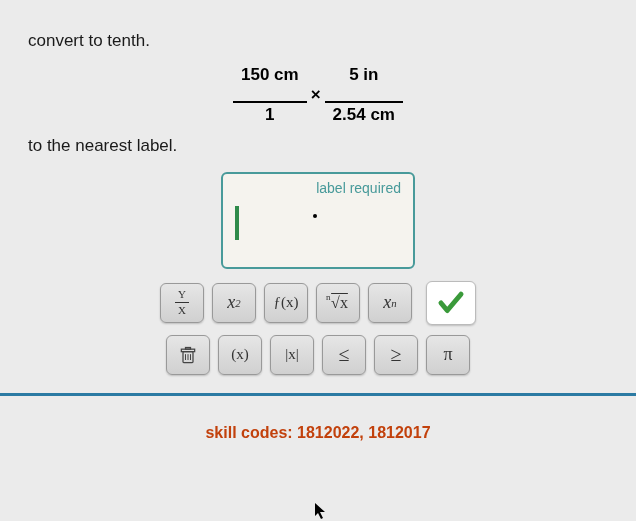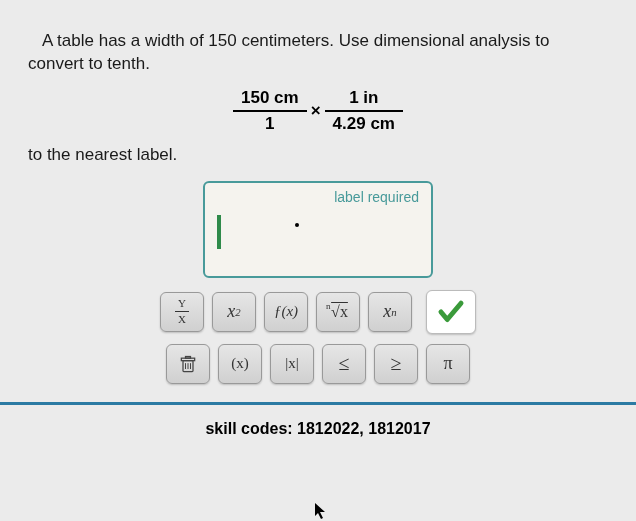--- a/index.html
+++ b/index.html
@@ -28,38 +28,38 @@
       margin: 12px 0 10px 0;
       font-size: 17px;
       color: #000;
     }
     .frac {
       display: inline-flex;
       flex-direction: column;
       align-items: center;
       text-align: center;
     }
-    .frac .num { padding: 0 8px 2px 8px; font-weight: bold;}
+    .frac .num { padding: 0 8px 16px 8px; font-weight: bold;}
     .frac .den { padding: 2px 8px 0 8px; font-weight: bold;}
     .frac .bar {
       width: 100%;
       height: 2px;
       background: #000;
     }
     .mult {
       margin: 0 4px;
       font-weight: bold;
     }
     .answer-area {
       display: flex;
       justify-content: center;
       margin: 14px 0 12px 0;
     }
     .answer-box {
-      width: 230px;
+      width: 194px;
       height: 97px;
       border: 2px solid #489a9a;
       border-radius: 6px;
       background: #f5f3ee;
       position: relative;
     }
     .label-req {
       position: absolute;
       top: 6px;
       right: 12px;
@@ -137,56 +137,55 @@
       box-shadow: 0 1px 2px rgba(0,0,0,0.2);
     }
     .check-svg { width: 30px; height: 30px; }
     .divider {
       height: 3px;
       background: #2b7aa3;
       margin: 0;
       width: 100%;
     }
     .skill-area {
-      padding: 15px 0 0 0;
+      padding: 28px 0 0 0;
       text-align: center;
       font-size: 16px;
-      color: #000000;
+      color: #c2410c;
       font-weight: bold;
     }
     .cursor-arrow {
       position: absolute;
       left: 314px;
       top: 502px;
       width: 14px;
       height: 18px;
     }
     sup { font-size: 0.6em; vertical-align: super; }
     sub { font-size: 0.6em; vertical-align: sub; }
     .radical { position: relative; display:inline-block; }
     .radical .pre { position:absolute; left:-2px; top:-2px; font-size:9px;}
   </style>
 </head>
 <body>
 
 <div class="main-area">
-  <p class="problem-text indent">A table has a width of 150 centimeters. Use dimensional analysis to</p>
   <p class="problem-text">convert to tenth.</p>
 
   <div class="fraction-row">
     <span class="frac">
       <span class="num">150 cm</span>
       <span class="bar"></span>
       <span class="den">1</span>
     </span>
     <span class="mult">×</span>
     <span class="frac">
-      <span class="num">1 in</span>
+      <span class="num">5 in</span>
       <span class="bar"></span>
-      <span class="den">4.29 cm</span>
+      <span class="den">2.54 cm</span>
     </span>
   </div>
 
   <p class="problem-text">to the nearest label.</p>
 
   <div class="answer-area">
     <div class="answer-box">
       <span class="label-req">label required</span>
       <span class="cursor-bar"></span>
       <span class="dot"></span>
@@ -199,21 +198,21 @@
         <span class="mini-frac">
           <span>Y</span>
           <span class="mb"></span>
           <span>X</span>
         </span>
       </button>
       <button class="tool-btn" style="font-style:italic;font-size:18px;">
         <span>x</span>
           <sup>2</sup>
       </button>
-      <button class="tool-btn" style="font-style:italic;align-items:center;">
+      <button class="tool-btn" style="align-items:center;">
         <span>ƒ(x)</span>
       </button>
       <button class="tool-btn" style="font-size:16px;">
         <span class="radical">
           <span class="pre">n</span>
           <span style="text-decoration: overline; padding-left:3px;">√x</span>
         </span>
       </button>
       <button class="tool-btn" style="font-style:italic;font-size:18px;">
         <span>x</span>

